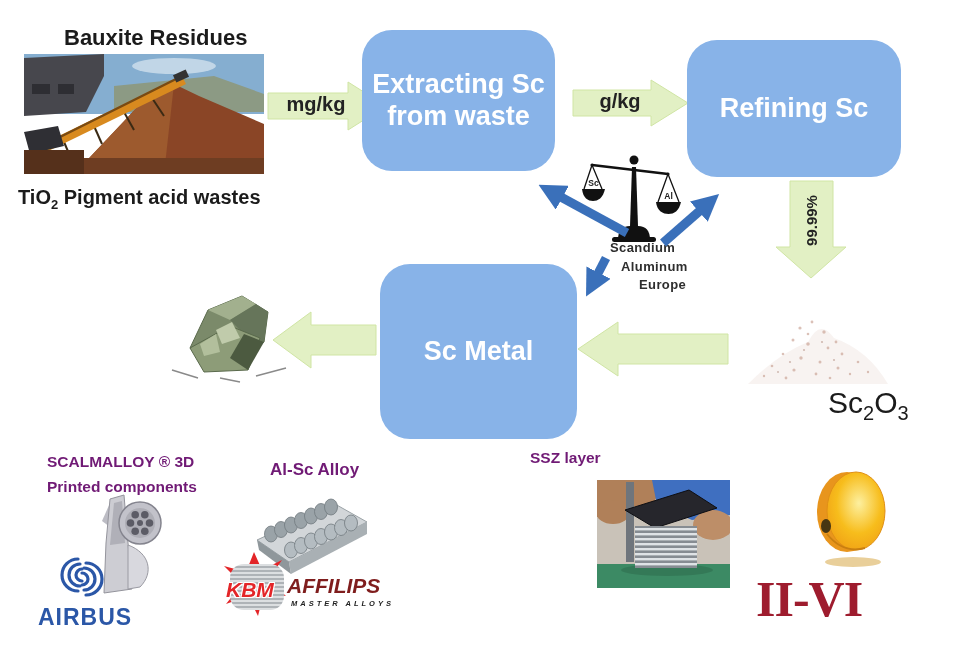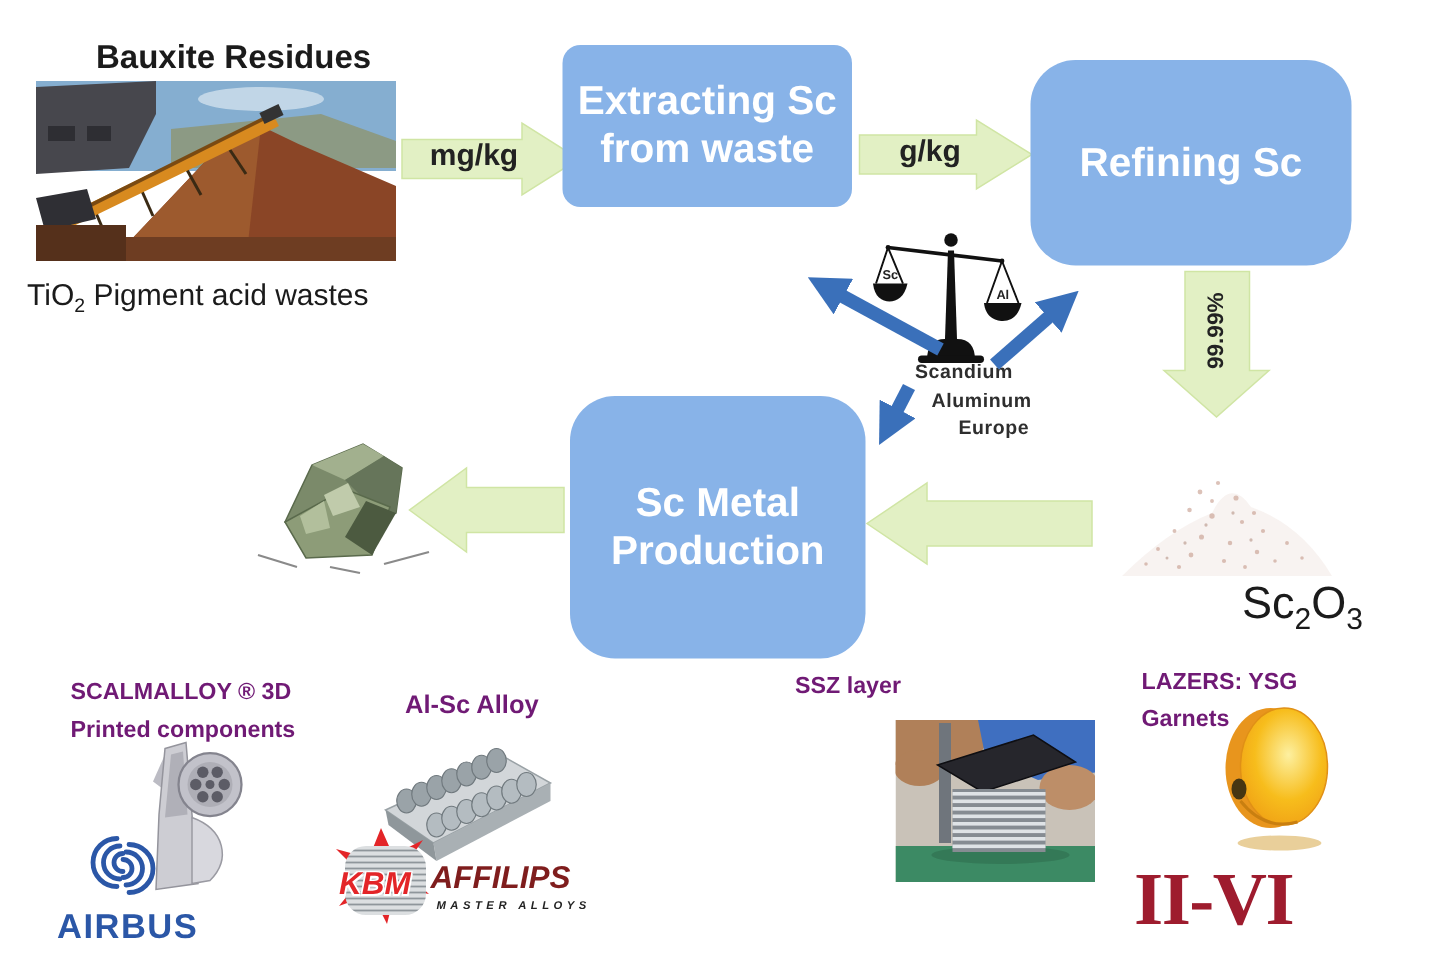--- a/index.html
+++ b/index.html
@@ -1,34 +1,34 @@
 <!DOCTYPE html>
 <html><head>
 <meta charset="utf-8">
 <style>
   html,body{margin:0;padding:0;background:#fff;}
   #canvas{position:relative;width:957px;height:651px;background:#ffffff;overflow:hidden;
           font-family:"Liberation Sans",sans-serif;color:#1b1b1b;}
   .abs{position:absolute;}
   
   .src-title{left:64px;top:25px;font-size:22px;font-weight:bold;}
-  .src-caption{left:18px;top:186px;font-size:20px;font-weight:normal;}
+  .src-caption{left:18px;top:186px;font-size:20px;font-weight:bold;}
   sub.f{font-size:13px;}
   
   .bauxite-photo{left:24px;top:54px;}
   .metal-photo{left:160px;top:286px;}
   .powder-photo{left:738px;top:298px;}
   .metal-label{left:156px;top:384px;font-size:29px;font-weight:500;color:#222;}
   .oxide-label{left:828px;top:386px;font-size:30px;}
   .oxide-label sub{font-size:20px;}
   
   .pbox{background:#88b3e8;border-radius:30px;display:flex;flex-direction:column;
         align-items:center;justify-content:center;color:#fff;font-weight:600;
         font-size:27px;line-height:1.18;text-align:center;}
-  .box-extract{left:375px;top:30px;width:193px;height:108px;border-radius:12px;}
+  .box-extract{left:362px;top:30px;width:193px;height:141px;}
   .box-refine{left:687px;top:40px;width:214px;height:137px;}
   .box-prod{left:380px;top:264px;width:197px;height:175px;}
   
   .garrow{overflow:visible;}
   .alabel{font-size:20px;font-weight:bold;color:#222;text-align:center;}
   .lbl-mgkg{left:276px;top:93px;width:80px;}
   .lbl-gkg{left:585px;top:90px;width:70px;}
   .lbl-purity{left:766px;top:212px;width:90px;transform:rotate(-90deg);font-size:15px;}
   
   .org-line{font-size:13px;font-weight:600;color:#2e2e2e;letter-spacing:.4px;}
@@ -181,21 +181,20 @@
   <div class="abs oxide-label">
     <span>Sc</span><sub>2</sub><span>O</span><sub>3</sub>
   </div>
 
   <svg class="abs garrow" style="left:578px;top:322px;" width="150" height="54" viewBox="0 0 150 54">
     <polygon points="150,12 40,12 40,0 0,27 40,54 40,42 150,42" fill="#e2f0c4" stroke="#d0e5a4" stroke-width="1"></polygon>
   </svg>
 
   <div class="abs pbox box-prod">
     <div>Sc Metal</div>
-    <div>Production</div>
   </div>
 
   <svg class="abs garrow" style="left:273px;top:312px;" width="103" height="56" viewBox="0 0 103 56">
     <polygon points="103,13 38,13 38,0 0,28 38,56 38,43 103,43" fill="#e2f0c4" stroke="#d0e5a4" stroke-width="1"></polygon>
   </svg>
 
   <svg class="abs metal-photo" width="142" height="100" viewBox="0 0 142 100">
     <path d="M12,84 L38,92 M96,90 L126,82 M60,92 L80,96" stroke="#8a8a8a" stroke-width="1.5" fill="none"></path>
     <polygon points="30,62 48,24 82,10 108,26 104,56 70,72" fill="#7b8a6a" stroke="#5a6a4c" stroke-width="1"></polygon>
     <polygon points="48,24 82,10 96,18 70,34" fill="#a2b08e"></polygon>
@@ -296,24 +295,20 @@
         <rect x="38" y="53" width="62" height="2.4"></rect>
       <rect x="38" y="58" width="62" height="2.4"></rect>
         <rect x="38" y="63" width="62" height="2.4"></rect>
       <rect x="38" y="68" width="62" height="2.4"></rect>
         <rect x="38" y="73" width="62" height="2.4"></rect>
       <rect x="38" y="78" width="62" height="2.4"></rect>
         <rect x="38" y="83" width="62" height="2.4"></rect>
     </g>
   </svg>
 
-  <div class="abs app-label lab-laz">
-    <div>LAZERS: YSG</div>
-    <div>Garnets</div>
-  </div>
   <svg class="abs garnet-photo" width="80" height="102" viewBox="0 0 80 102">
     <defs>
       <radialGradient id="garnetGrad" cx="55%" cy="40%" r="70%">
         <stop offset="0%" stop-color="#fdf0a0"></stop>
         <stop offset="55%" stop-color="#f7bd1c"></stop>
         <stop offset="100%" stop-color="#ef9c14"></stop>
       </radialGradient>
     </defs>
     <ellipse cx="40" cy="96" rx="28" ry="5" fill="#e9cf9a"></ellipse>
     <ellipse cx="34" cy="46" rx="30" ry="40" fill="#e8951d"></ellipse>

